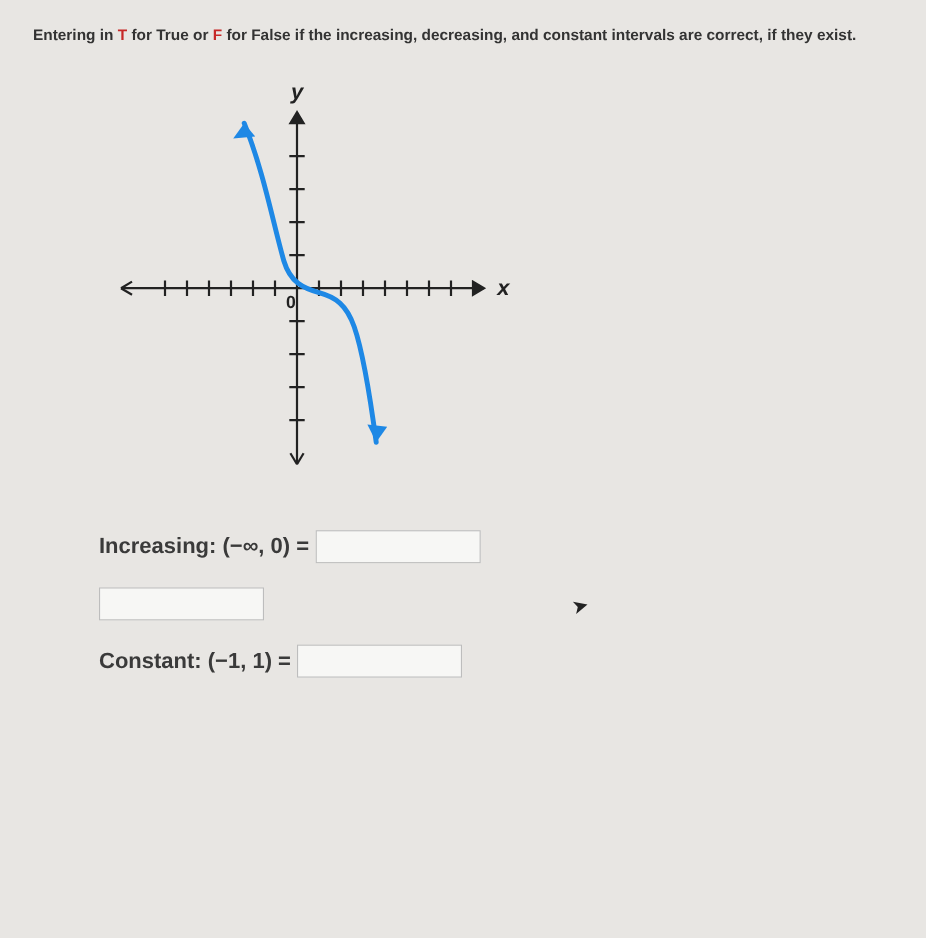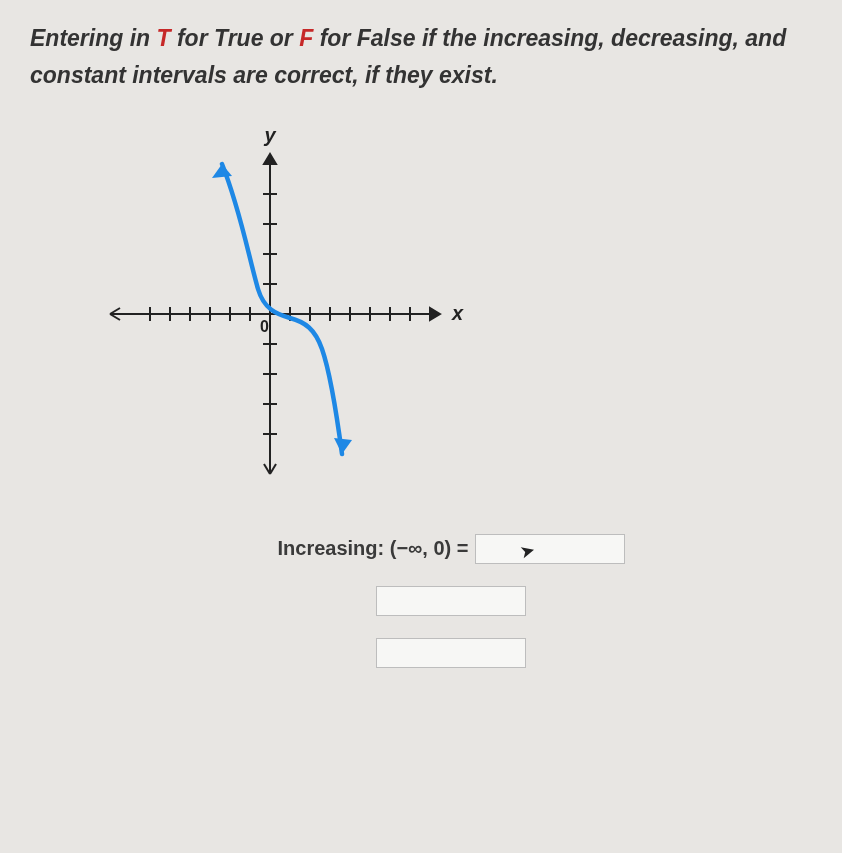--- a/index.html
+++ b/index.html
@@ -4,46 +4,44 @@
 <style>
   * { box-sizing: border-box; margin: 0; padding: 0; }
   html, body { width: 842px; height: 853px; }
   body {
     font-family: Arial, Helvetica, sans-serif;
     background: #e8e6e3;
     padding: 20px 30px;
     color: #2a2a2a;
   }
   .prompt {
-    font-size: 23px;
+    font-size: 14px;
     font-weight: 600;
     line-height: 1.6;
     color: #333;
     margin-bottom: 20px;
-    font-style: italic;
   }
   .T { color: #c62828; font-weight: 700; }
   .F { color: #c62828; font-weight: 700; }
   .graph-wrap {
     width: 400px;
     height: 380px;
     margin: 10px 0 40px 40px;
   }
   svg.graph { width: 100%; height: 100%; }
   .answers {
     margin-left: 60px;
     font-size: 20px;
     font-weight: 600;
     color: #3a3a3a;
   }
   .answer-row {
     display: flex;
     align-items: center;
     margin-bottom: 22px;
-    justify-content: center;
   }
   .answer-row .lbl { margin-right: 6px; }
   .answer-row input[type="text"] {
     width: 150px;
     height: 30px;
     border: 1px solid #bdbdbd;
     background: #f7f7f5;
     font-size: 16px;
     padding: 2px 6px;
   }
@@ -122,17 +120,18 @@
 
 <div class="answers">
   <div class="answer-row">
     <span class="lbl">Increasing: (−∞, 0) =</span>
     <input type="text" value="" style="">
   </div>
   <div class="answer-row">
     <input type="text" value="" style="">
   </div>
   <div class="answer-row">
+    <span class="lbl">Constant: (−1, 1) =</span>
     <input type="text" value="" style="">
   </div>
 </div>
 
 <span class="cursor">➤</span>
 
 </body></html>

